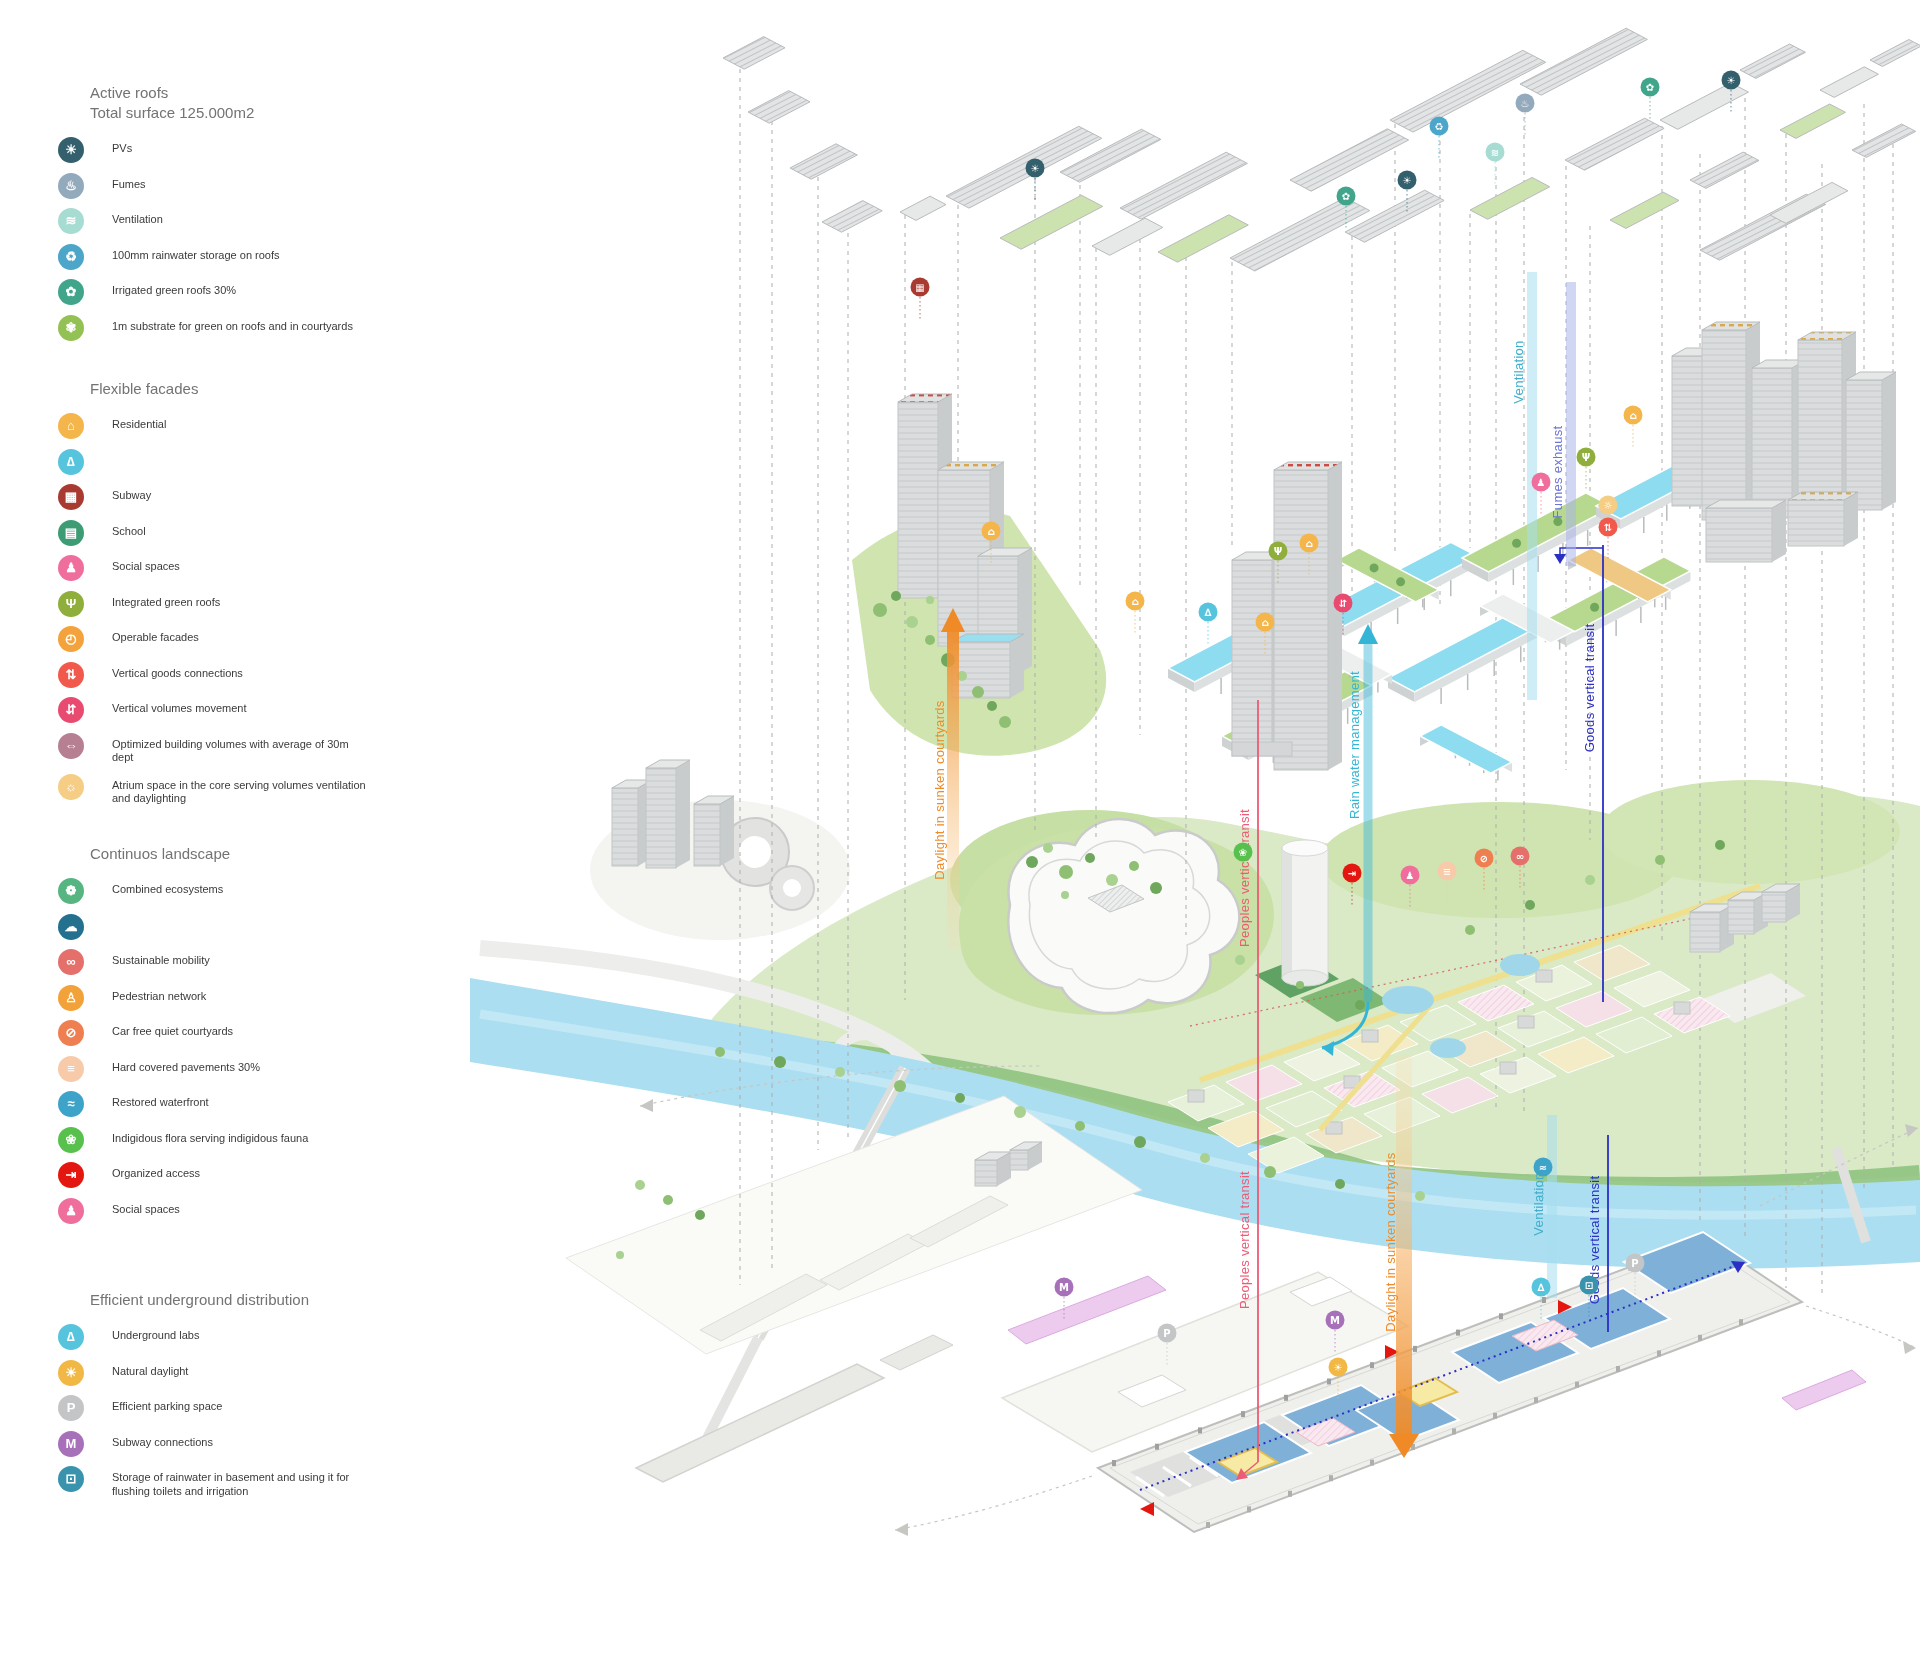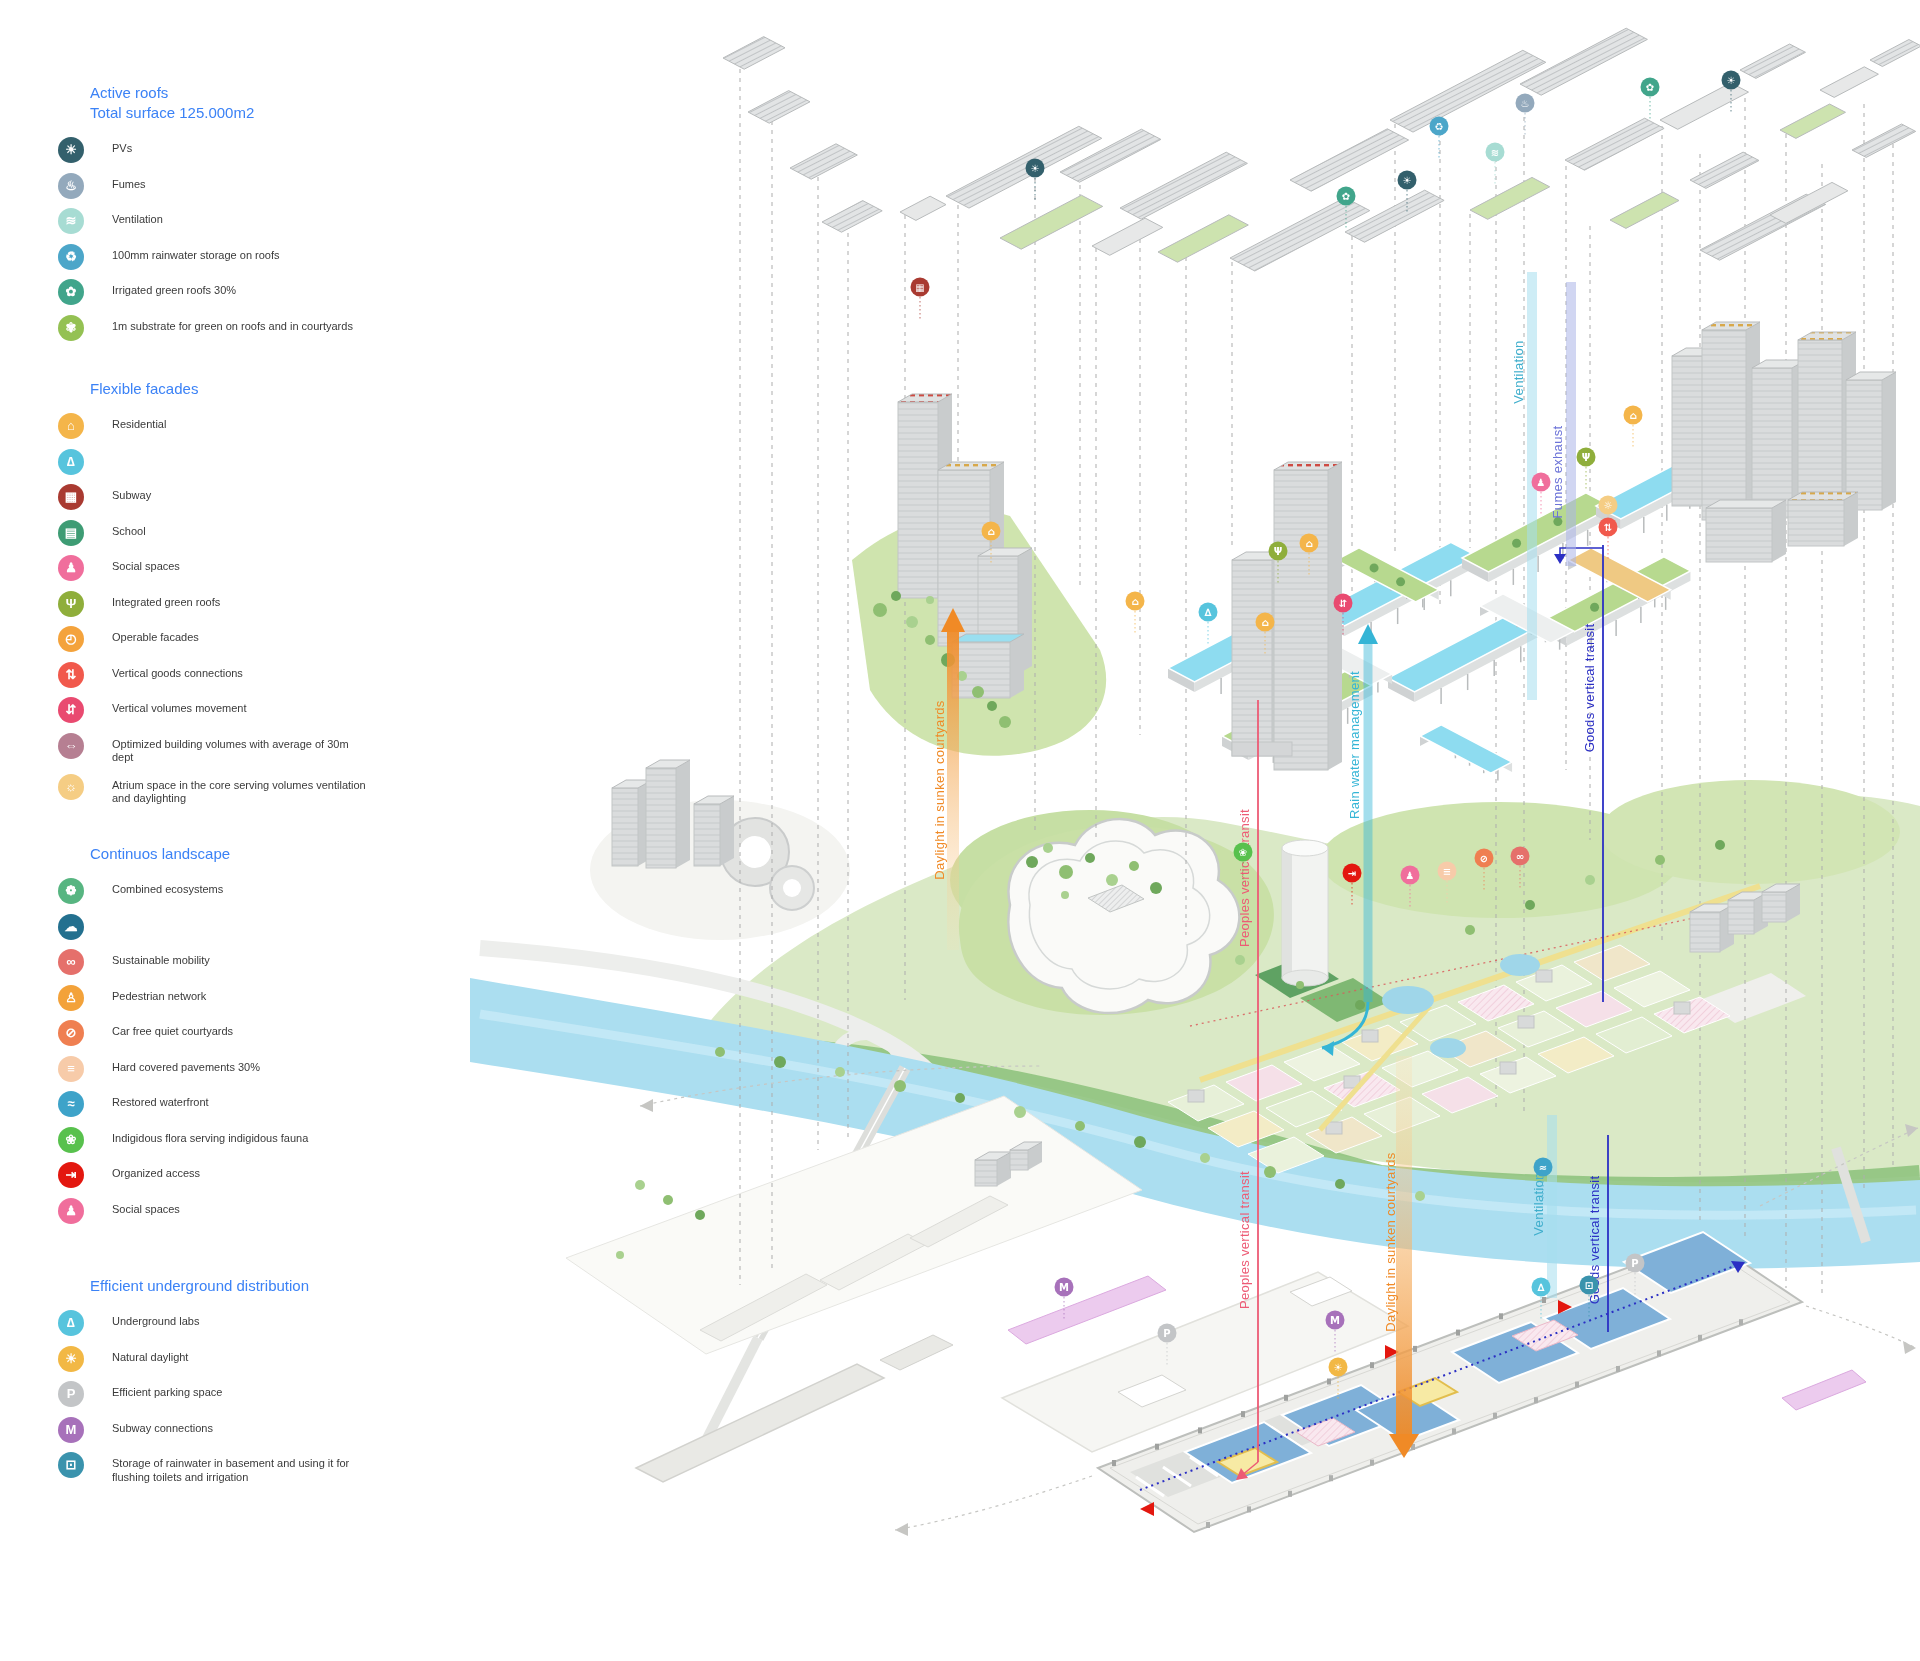--- a/index.html
+++ b/index.html
@@ -1,22 +1,22 @@
 <!DOCTYPE html>
 <html><head>
 <meta charset="utf-8">
 <style>
   html,body{margin:0;padding:0}
   body{width:1920px;height:1661px;background:#ffffff;position:relative;overflow:hidden;
        font-family:"Liberation Sans",sans-serif;color:#3a3a3a}
   #diagram-svg{position:absolute;left:0;top:0}
   #legend{position:absolute;left:58px;top:83px;width:310px;z-index:5}
   .lsec{margin-bottom:38px}
-  .lsec.push{margin-top:52px}
-  .sec-title{font-size:15px;line-height:1.3;margin:0 0 15px 32px;white-space:pre-line;color:#3b82f6}
+  .lsec.push{margin-top:66px}
+  .sec-title{font-size:15px;line-height:1.3;margin:0 0 15px 32px;white-space:pre-line;color:#737373}
   .litem{display:flex;align-items:flex-start;min-height:26px;margin-bottom:9.5px}
   .licon{flex:0 0 26px;width:26px;height:26px;border-radius:50%;color:#fff;font-size:13px;
          line-height:26px;text-align:center;font-weight:bold}
   .llabel{margin-left:28px;font-size:11px;line-height:1.22;padding-top:5px;width:268px}
   svg text.flowlab{font-size:13px;letter-spacing:.3px;font-family:"Liberation Sans",sans-serif}
   svg text.bglyph{font-size:10px;font-weight:bold;font-family:"DejaVu Sans",sans-serif}
 </style>
 </head>
 <body>
 

